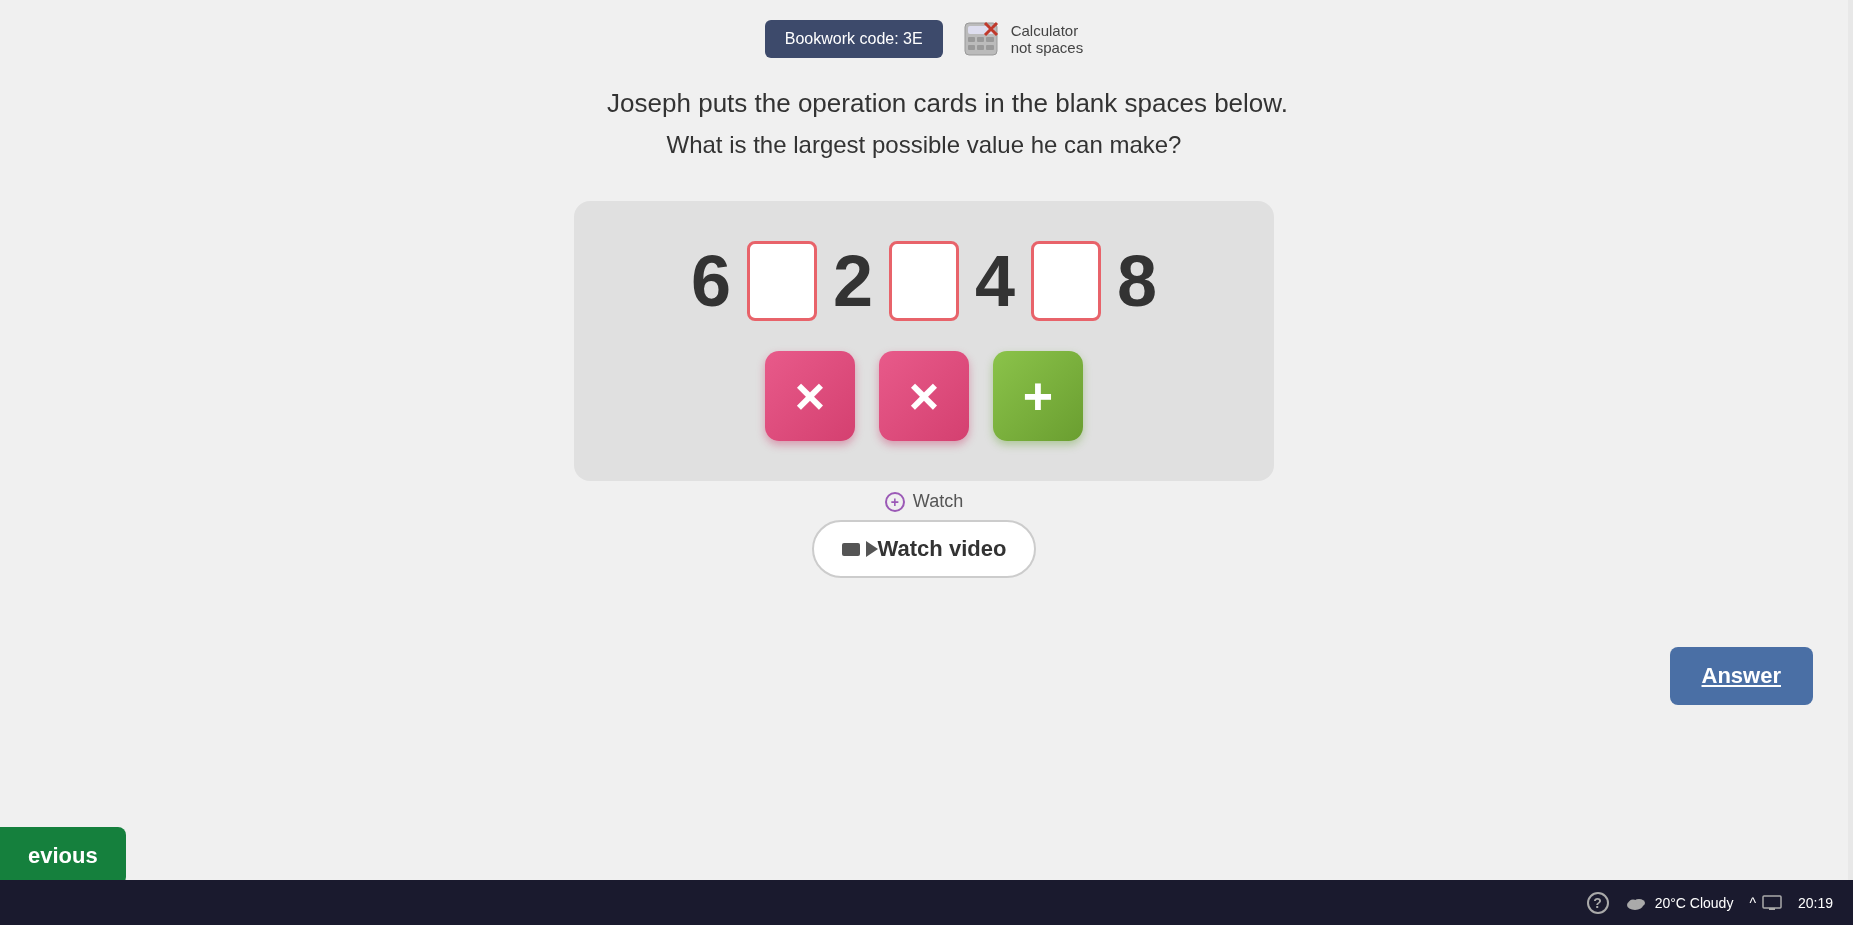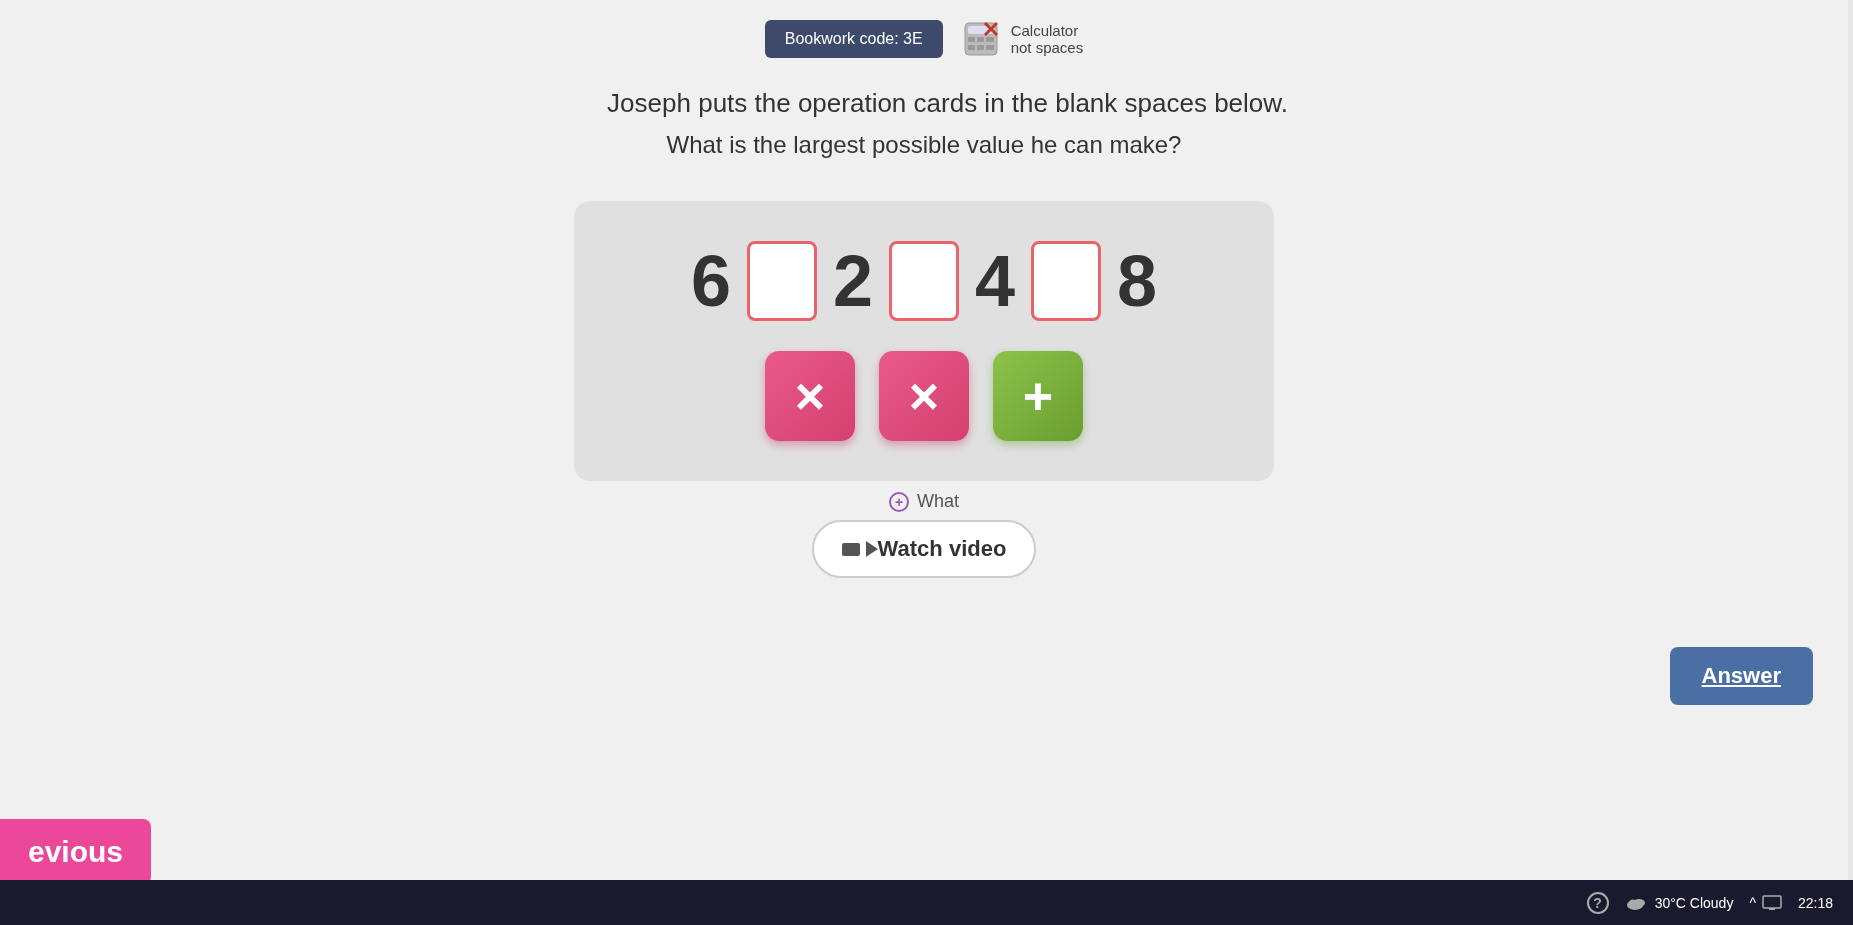--- a/index.html
+++ b/index.html
@@ -174,27 +174,27 @@
       font-size: 22px;
       font-weight: 600;
       cursor: pointer;
       text-decoration: underline;
     }
 
     .previous-btn {
       position: absolute;
       left: 0;
       bottom: 40px;
-      background: #ec4899;
+      background: #15803d;
       color: white;
       border: none;
       border-top-right-radius: 8px;
       border-bottom-right-radius: 8px;
       padding: 16px 28px;
-      font-size: 30px;
+      font-size: 22px;
       font-weight: 600;
       cursor: pointer;
     }
 
     
     .taskbar {
       position: absolute;
       bottom: 0;
       left: 0;
       width: 1853px;
@@ -294,21 +294,21 @@
 
     <div class="cards-row">
       <button class="op-card multiply">×</button>
       <button class="op-card multiply">×</button>
       <button class="op-card plus">+</button>
     </div>
   </div>
 
   <button class="zoom-btn">
     <span class="zoom-circle">+</span>
-    <span>What</span>
+    <span>Watch</span>
   </button>
 
   <button class="watch-video-btn">
     <span class="video-icon">
       <span class="video-rect"></span>
       <span class="video-triangle"></span>
     </span>
     <span>Watch video</span>
   </button>
 
@@ -322,26 +322,26 @@
   <div class="taskbar-item">
     <span style="width:22px;height:22px;border-radius:50%;border:2px solid #aaa;display:inline-flex;align-items:center;justify-content:center;color:#aaa;font-size:14px;font-weight:bold;">?</span>
   </div>
   <div class="taskbar-item">
 
     <svg width="24" height="18" viewBox="0 0 24 18">
       <ellipse cx="10" cy="11" rx="8" ry="5" fill="#aaa"></ellipse>
       <ellipse cx="14" cy="9" rx="6" ry="4" fill="#aaa"></ellipse>
       <ellipse cx="8" cy="9" rx="4" ry="3.5" fill="#aaa"></ellipse>
     </svg>
-    <span>30°C  Cloudy</span>
+    <span>20°C  Cloudy</span>
   </div>
   <div class="taskbar-item">
     <span>^</span>
 
     <svg width="20" height="16" viewBox="0 0 20 16">
       <rect x="1" y="1" width="18" height="12" rx="1" fill="none" stroke="#aaa" stroke-width="1.5"></rect>
       <rect x="7" y="13" width="6" height="2" fill="#aaa"></rect>
     </svg>
   </div>
   <div class="taskbar-item">
-    <span>22:18</span>
+    <span>20:19</span>
   </div>
 </div>
 
 </body></html>

